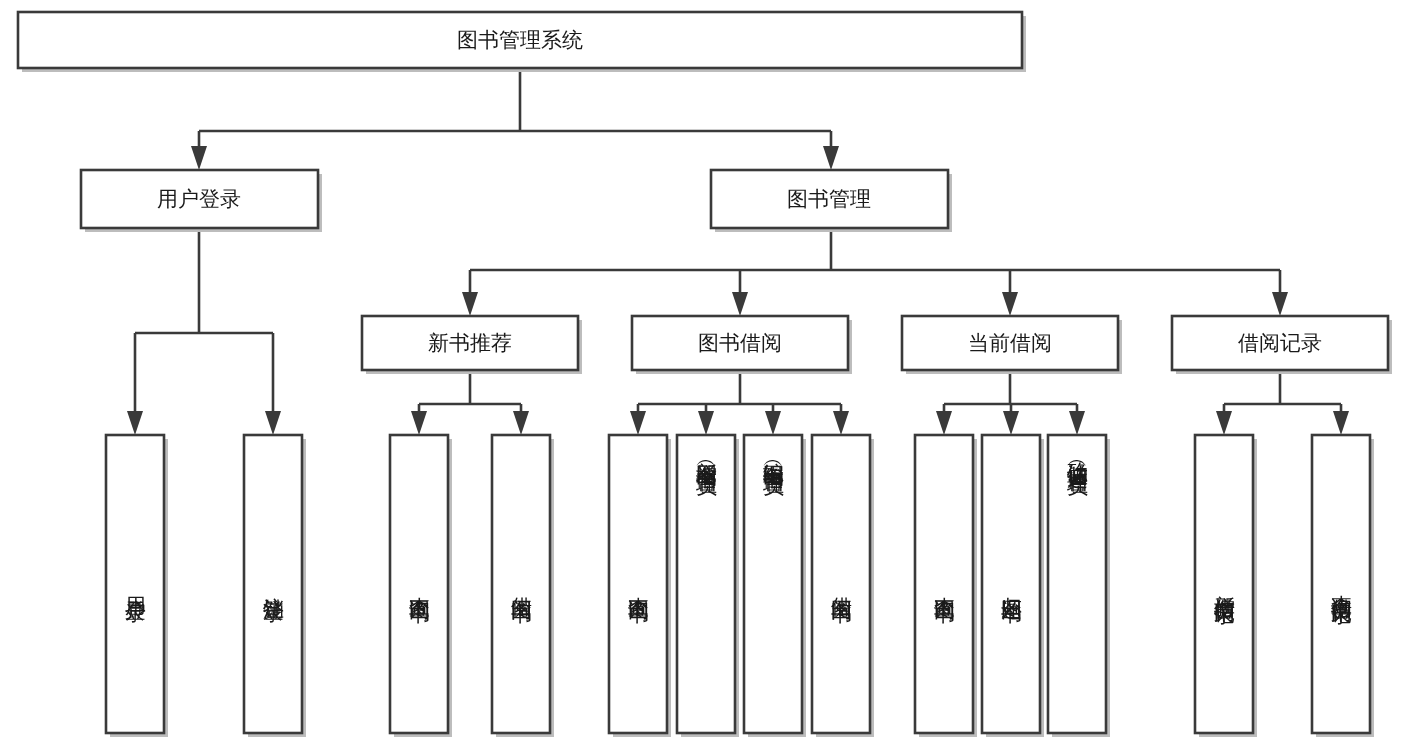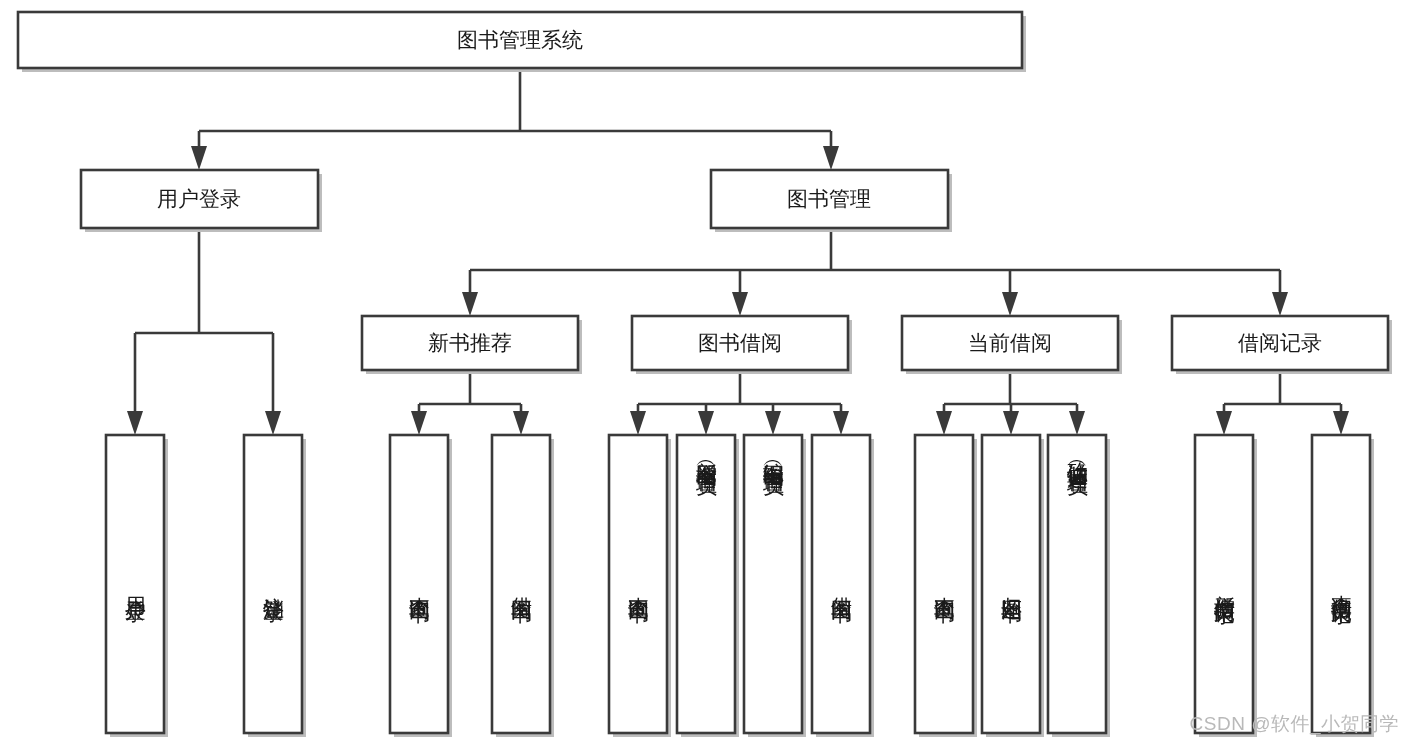--- a/index.html
+++ b/index.html
@@ -262,14 +262,13 @@
     <div class="node-label-v" style="margin-top:10px;">确认归还（管理员）</div>
   </div>
 
   <div class="node-label-v-wrap" style="left:1195px; top:435px; width:58px; height:298px;">
     <div class="node-label-v">新增借阅记录</div>
   </div>
   <div class="node-label-v-wrap" style="left:1312px; top:435px; width:58px; height:298px;">
     <div class="node-label-v">查询借阅记录</div>
   </div>
 
-  <div class="watermark">CSDN @软件_小贺同学</div>
 </div>
 
 </body></html>

